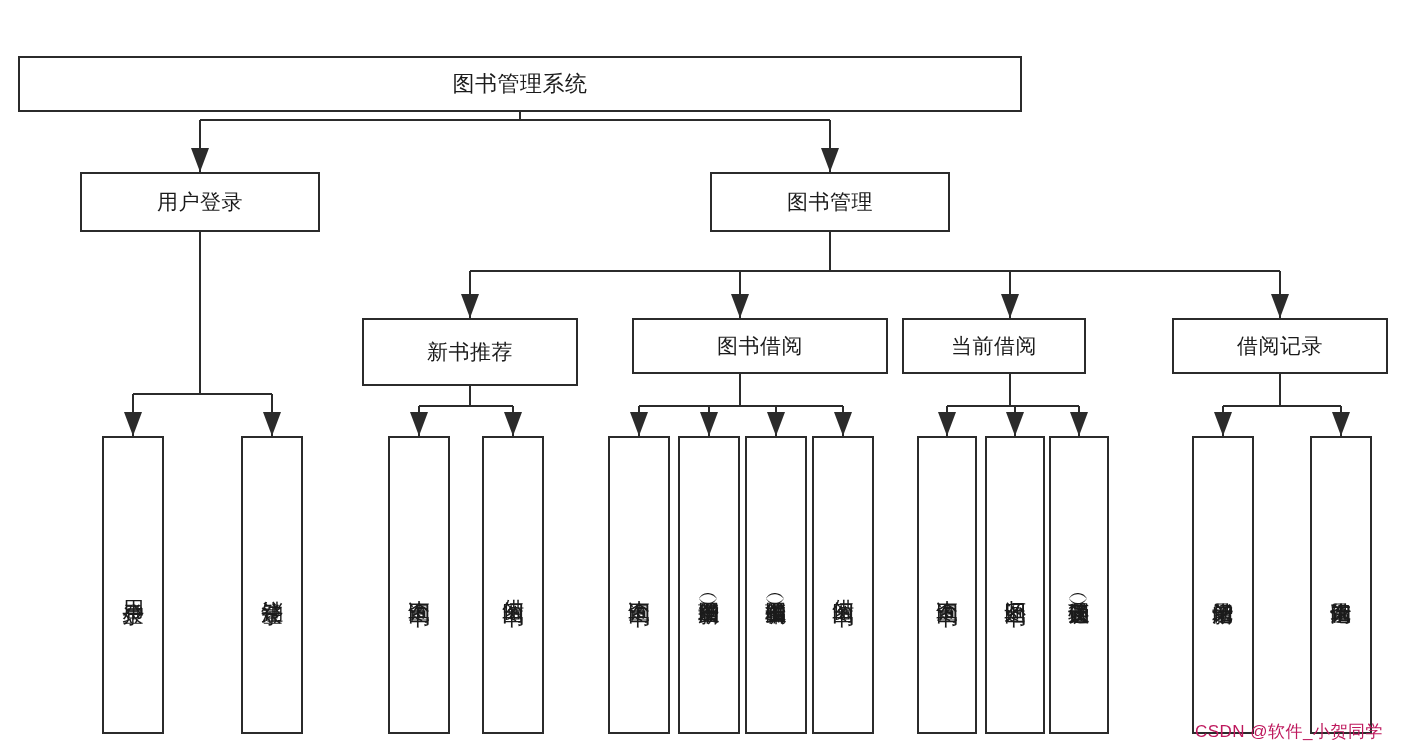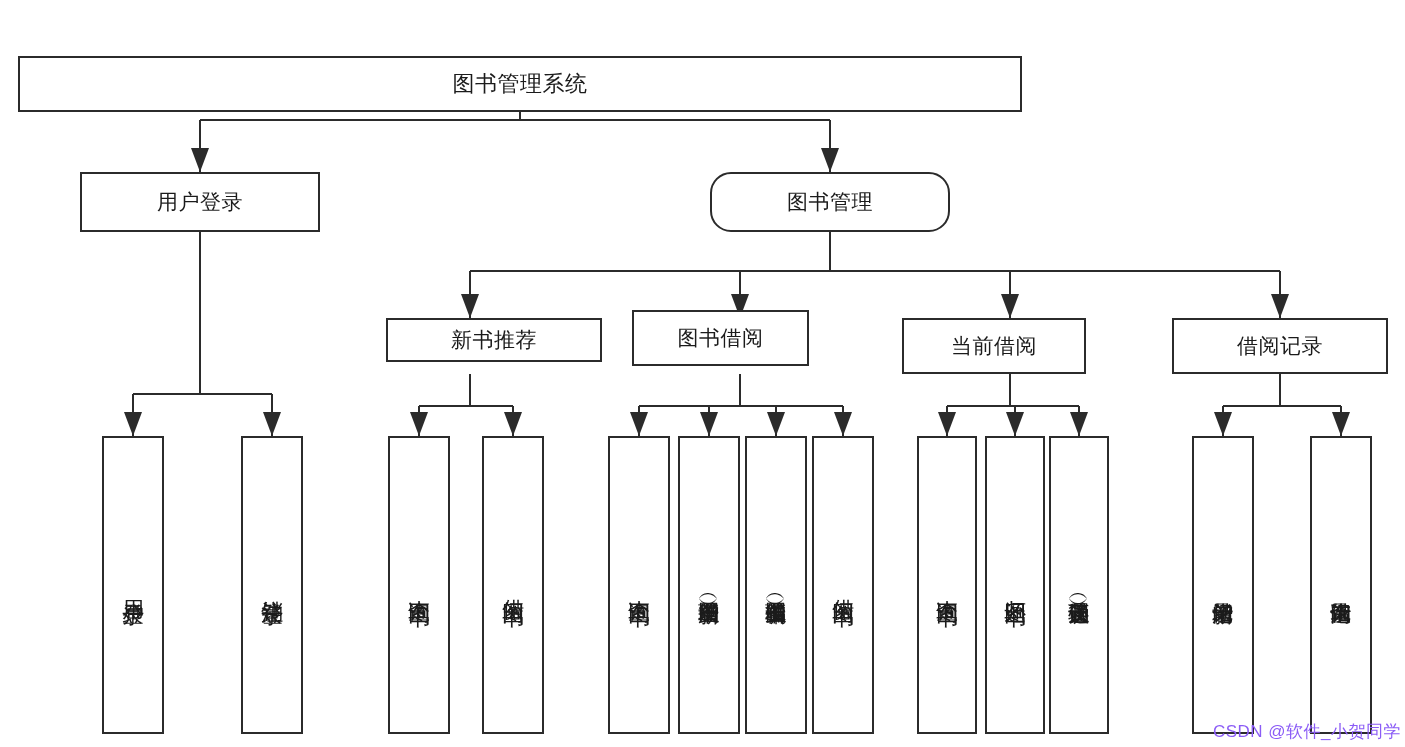--- a/index.html
+++ b/index.html
@@ -64,24 +64,24 @@
     letter-spacing: 2px;
     white-space: nowrap;
     text-align: center;
   }
   .node.vert.tall .label {
     font-size: 21px;
     letter-spacing: 0px;
   }
   .watermark {
     position: absolute;
-    right: 4px;
+    right: 22px;
     bottom: 4px;
     font-size: 17px;
-    color: #8b5cf6;
+    color: #be185d;
     letter-spacing: 0.5px;
     white-space: nowrap;
     user-select: none;
   }
 </style>
 </head>
 <body>
 
 <div id="canvas">
   <svg id="edges" viewBox="0 0 1405 747" xmlns="http://www.w3.org/2000/svg">
@@ -138,27 +138,27 @@
       <line x1="1341" y1="406" x2="1341" y2="436" stroke="#2b2b2b" stroke-width="2.4" shape-rendering="crispEdges"></line>
       <polygon points="1332,412 1350,412 1341,436" fill="#2b2b2b"></polygon>
     </svg>
   <div id="nodes-layer">
       <div class="node horiz root" style="left: 18px; top: 12px; width: 1004px; height: 56px; margin-top: 44px;">
         <span class="label">图书管理系统</span>
       </div>
       <div class="node horiz" style="left: 80px; top: 172px; width: 240px; height: 60px;">
         <span class="label">用户登录</span>
       </div>
-      <div class="node horiz" style="left: 710px; top: 172px; width: 240px; height: 60px; border-radius: 21px;">
+      <div class="node horiz" style="left: 710px; top: 172px; width: 240px; height: 60px;">
         <span class="label">图书管理</span>
       </div>
-      <div class="node horiz" style="left: 362px; top: 318px; width: 216px; height: 44px; margin-left: 24px;">
+      <div class="node horiz" style="left: 362px; top: 318px; width: 216px; height: 68px;">
         <span class="label">新书推荐</span>
       </div>
-      <div class="node horiz" style="left: 632px; top: 310px; width: 177px; height: 56px;">
+      <div class="node horiz" style="left: 632px; top: 318px; width: 256px; height: 56px;">
         <span class="label">图书借阅</span>
       </div>
       <div class="node horiz" style="left: 902px; top: 318px; width: 184px; height: 56px;">
         <span class="label">当前借阅</span>
       </div>
       <div class="node horiz" style="left: 1172px; top: 318px; width: 216px; height: 56px; align-items: center;">
         <span class="label">借阅记录</span>
       </div>
       <div class="node vert" style="left: 102px; top: 436px; width: 62px; height: 298px;">
         <span class="label">用户登录</span>

